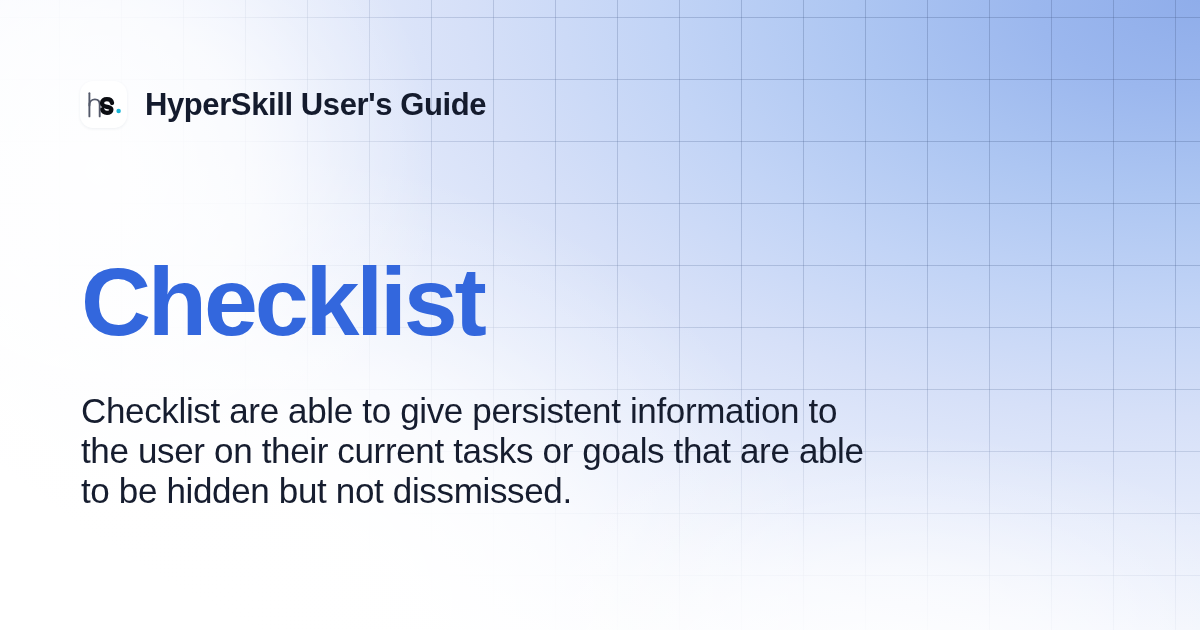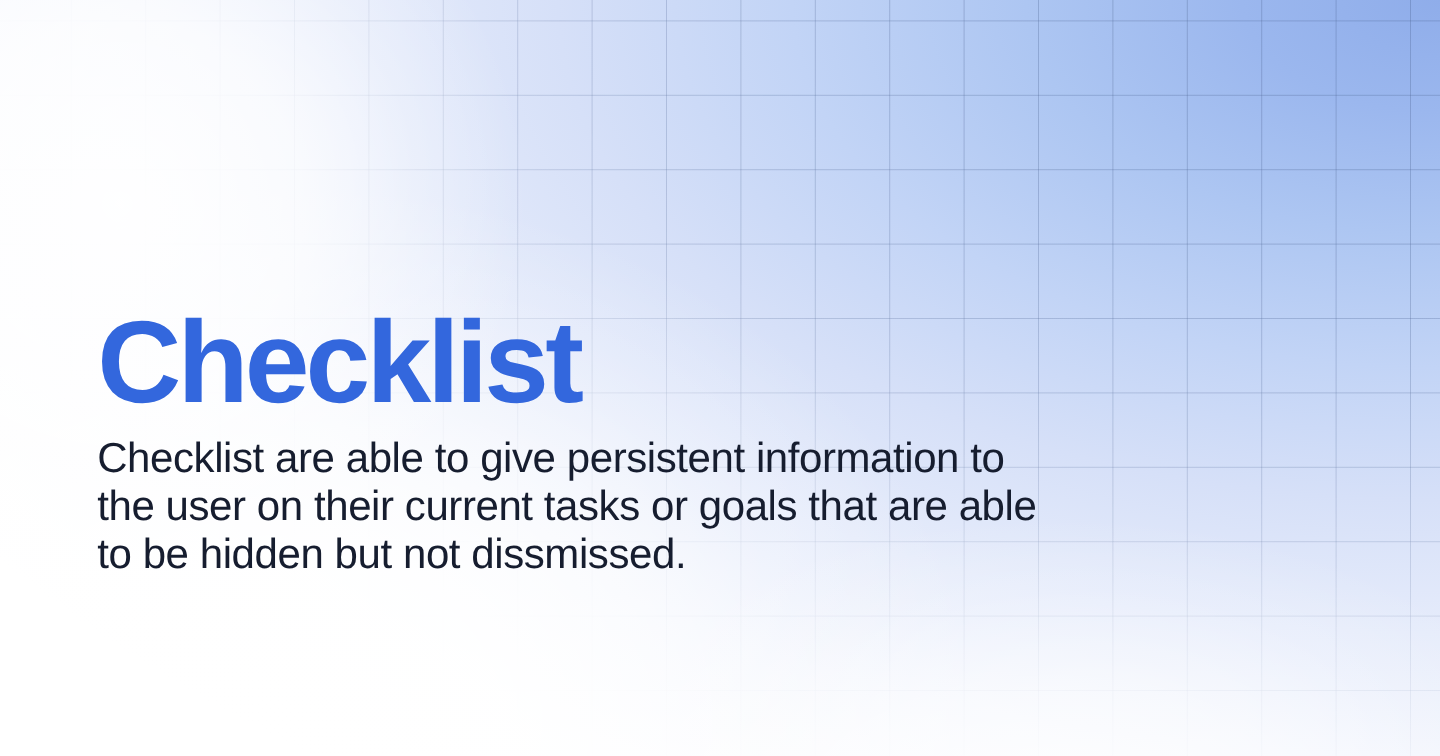--- a/index.html
+++ b/index.html
@@ -164,21 +164,21 @@
     top:253px;
     width:860px;
   }
 
   .hero-title{
     font-size:97px;
     font-weight:700;
     letter-spacing:-3.2px;
     line-height:1.0;
     color:#3367dd;
-    margin:0 0 12px 0;
+    margin:0 0 41px 0;
     white-space:nowrap;
   }
 
   .hero-desc{
     font-size:35px;
     font-weight:400;
     line-height:40px;
     letter-spacing:-0.35px;
     color:#161d2f;
     max-width:790px;
@@ -190,20 +190,38 @@
 <div class="og-canvas">
 
   <div class="bg-gradient"></div>
   <div class="bg-grid"></div>
   <div class="bg-glow"></div>
   <div class="bg-glow-2"></div>
   <div class="bg-glow-3"></div>
 
   <div class="content">
 
+    <div class="brand">
+
+      <div class="brand-logo">
+        <svg width="36" height="26" viewBox="0 0 36 26" xmlns="http://www.w3.org/2000/svg" aria-hidden="true">
+
+          <path d="M3.4 1.2 V24.4" stroke="#54596a" stroke-width="1.9" stroke-linecap="round" fill="none"></path>
+          <path d="M3.4 13.4 C3.4 9.4 6.0 7.4 8.9 7.4 C11.8 7.4 13.7 9.4 13.7 12.8 V24.4" stroke="#54596a" stroke-width="1.9" stroke-linecap="round" stroke-linejoin="round" fill="none"></path>
+
+          <path d="M26.1 11.0 C25.6 8.6 23.6 7.2 20.9 7.2 C18.0 7.2 16.0 8.7 16.0 11.0
+                   C16.0 12.9 17.3 14.0 20.0 14.6 L22.3 15.1 C24.4 15.6 25.4 16.3 25.4 17.7
+                   C25.4 19.5 23.6 20.8 21.0 20.8 C18.4 20.8 16.7 19.6 16.3 17.4" stroke="#0b0d12" stroke-width="4.2" stroke-linecap="round" stroke-linejoin="round" fill="none"></path>
+
+          <circle cx="32.6" cy="18.9" r="2.25" fill="#19b6d8"></circle>
+        </svg>
+      </div>
+
+      <div class="brand-title">HyperSkill User's Guide</div>
+    </div>
 
     <div class="hero">
       <h1 class="hero-title">Checklist</h1>
 
       <p class="hero-desc">Checklist are able to give persistent information to the user on their current tasks or goals that are able to be hidden but not dissmissed.</p>
     </div>
 
   </div>
 </div>
 

